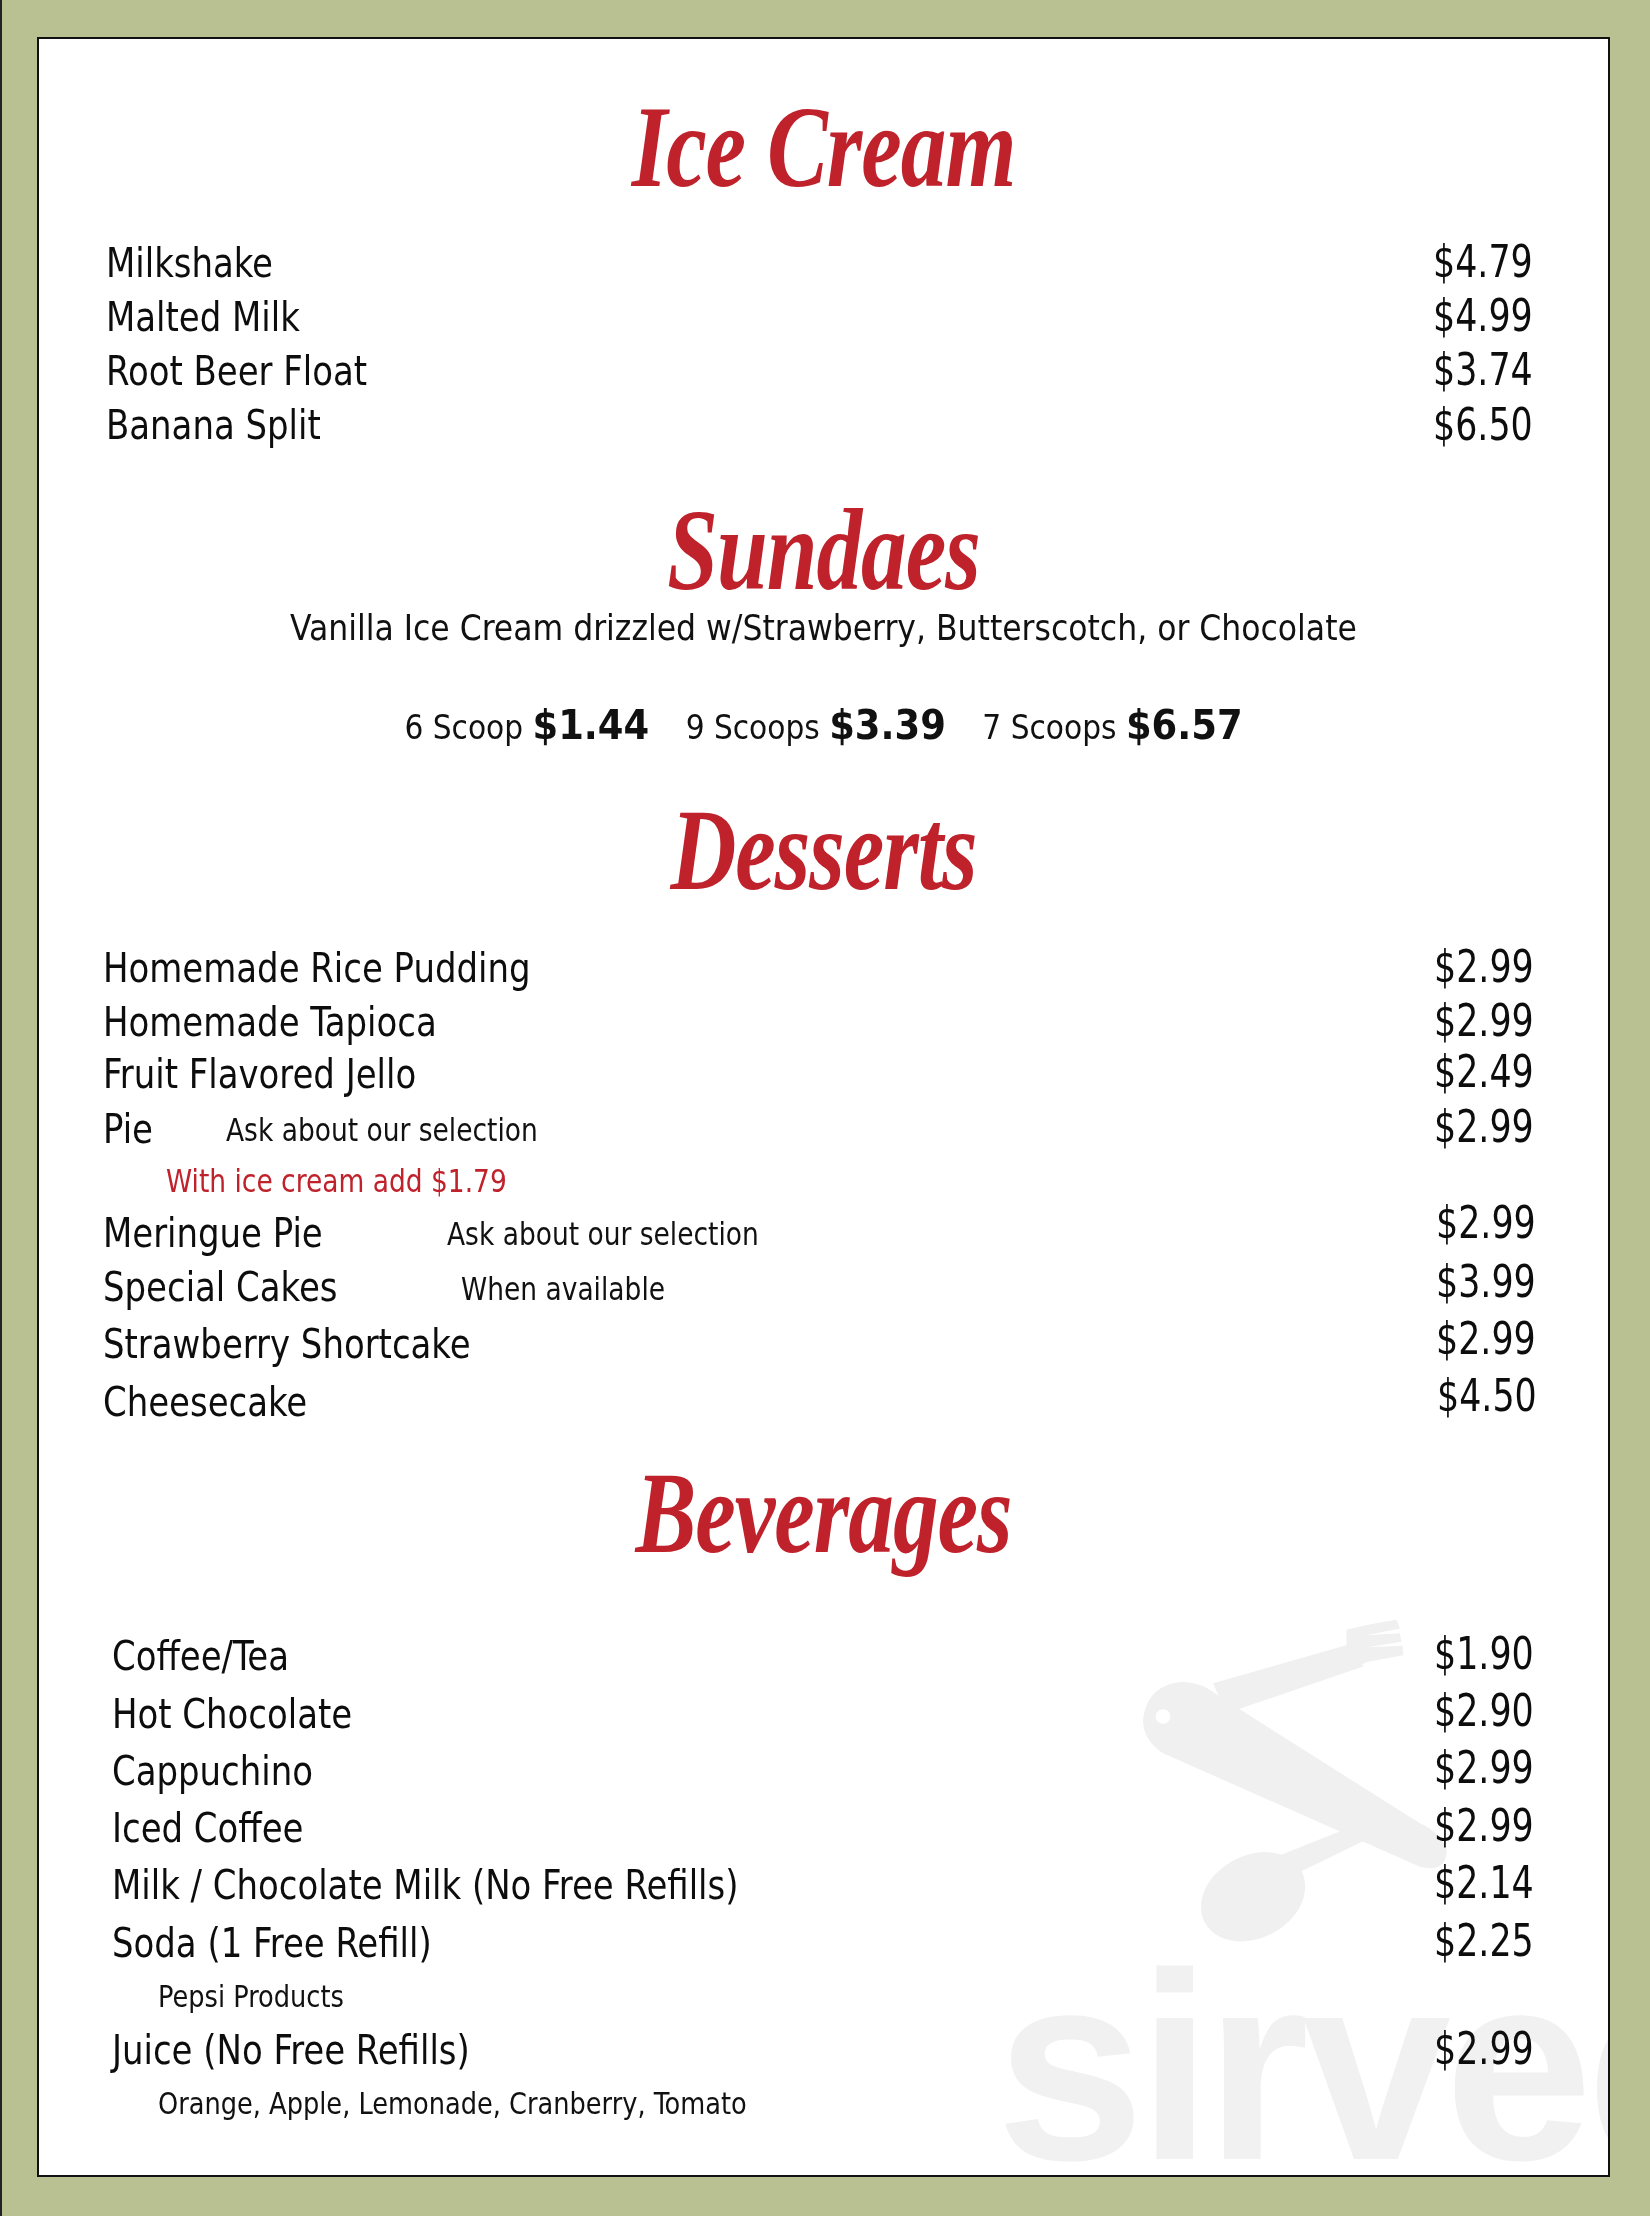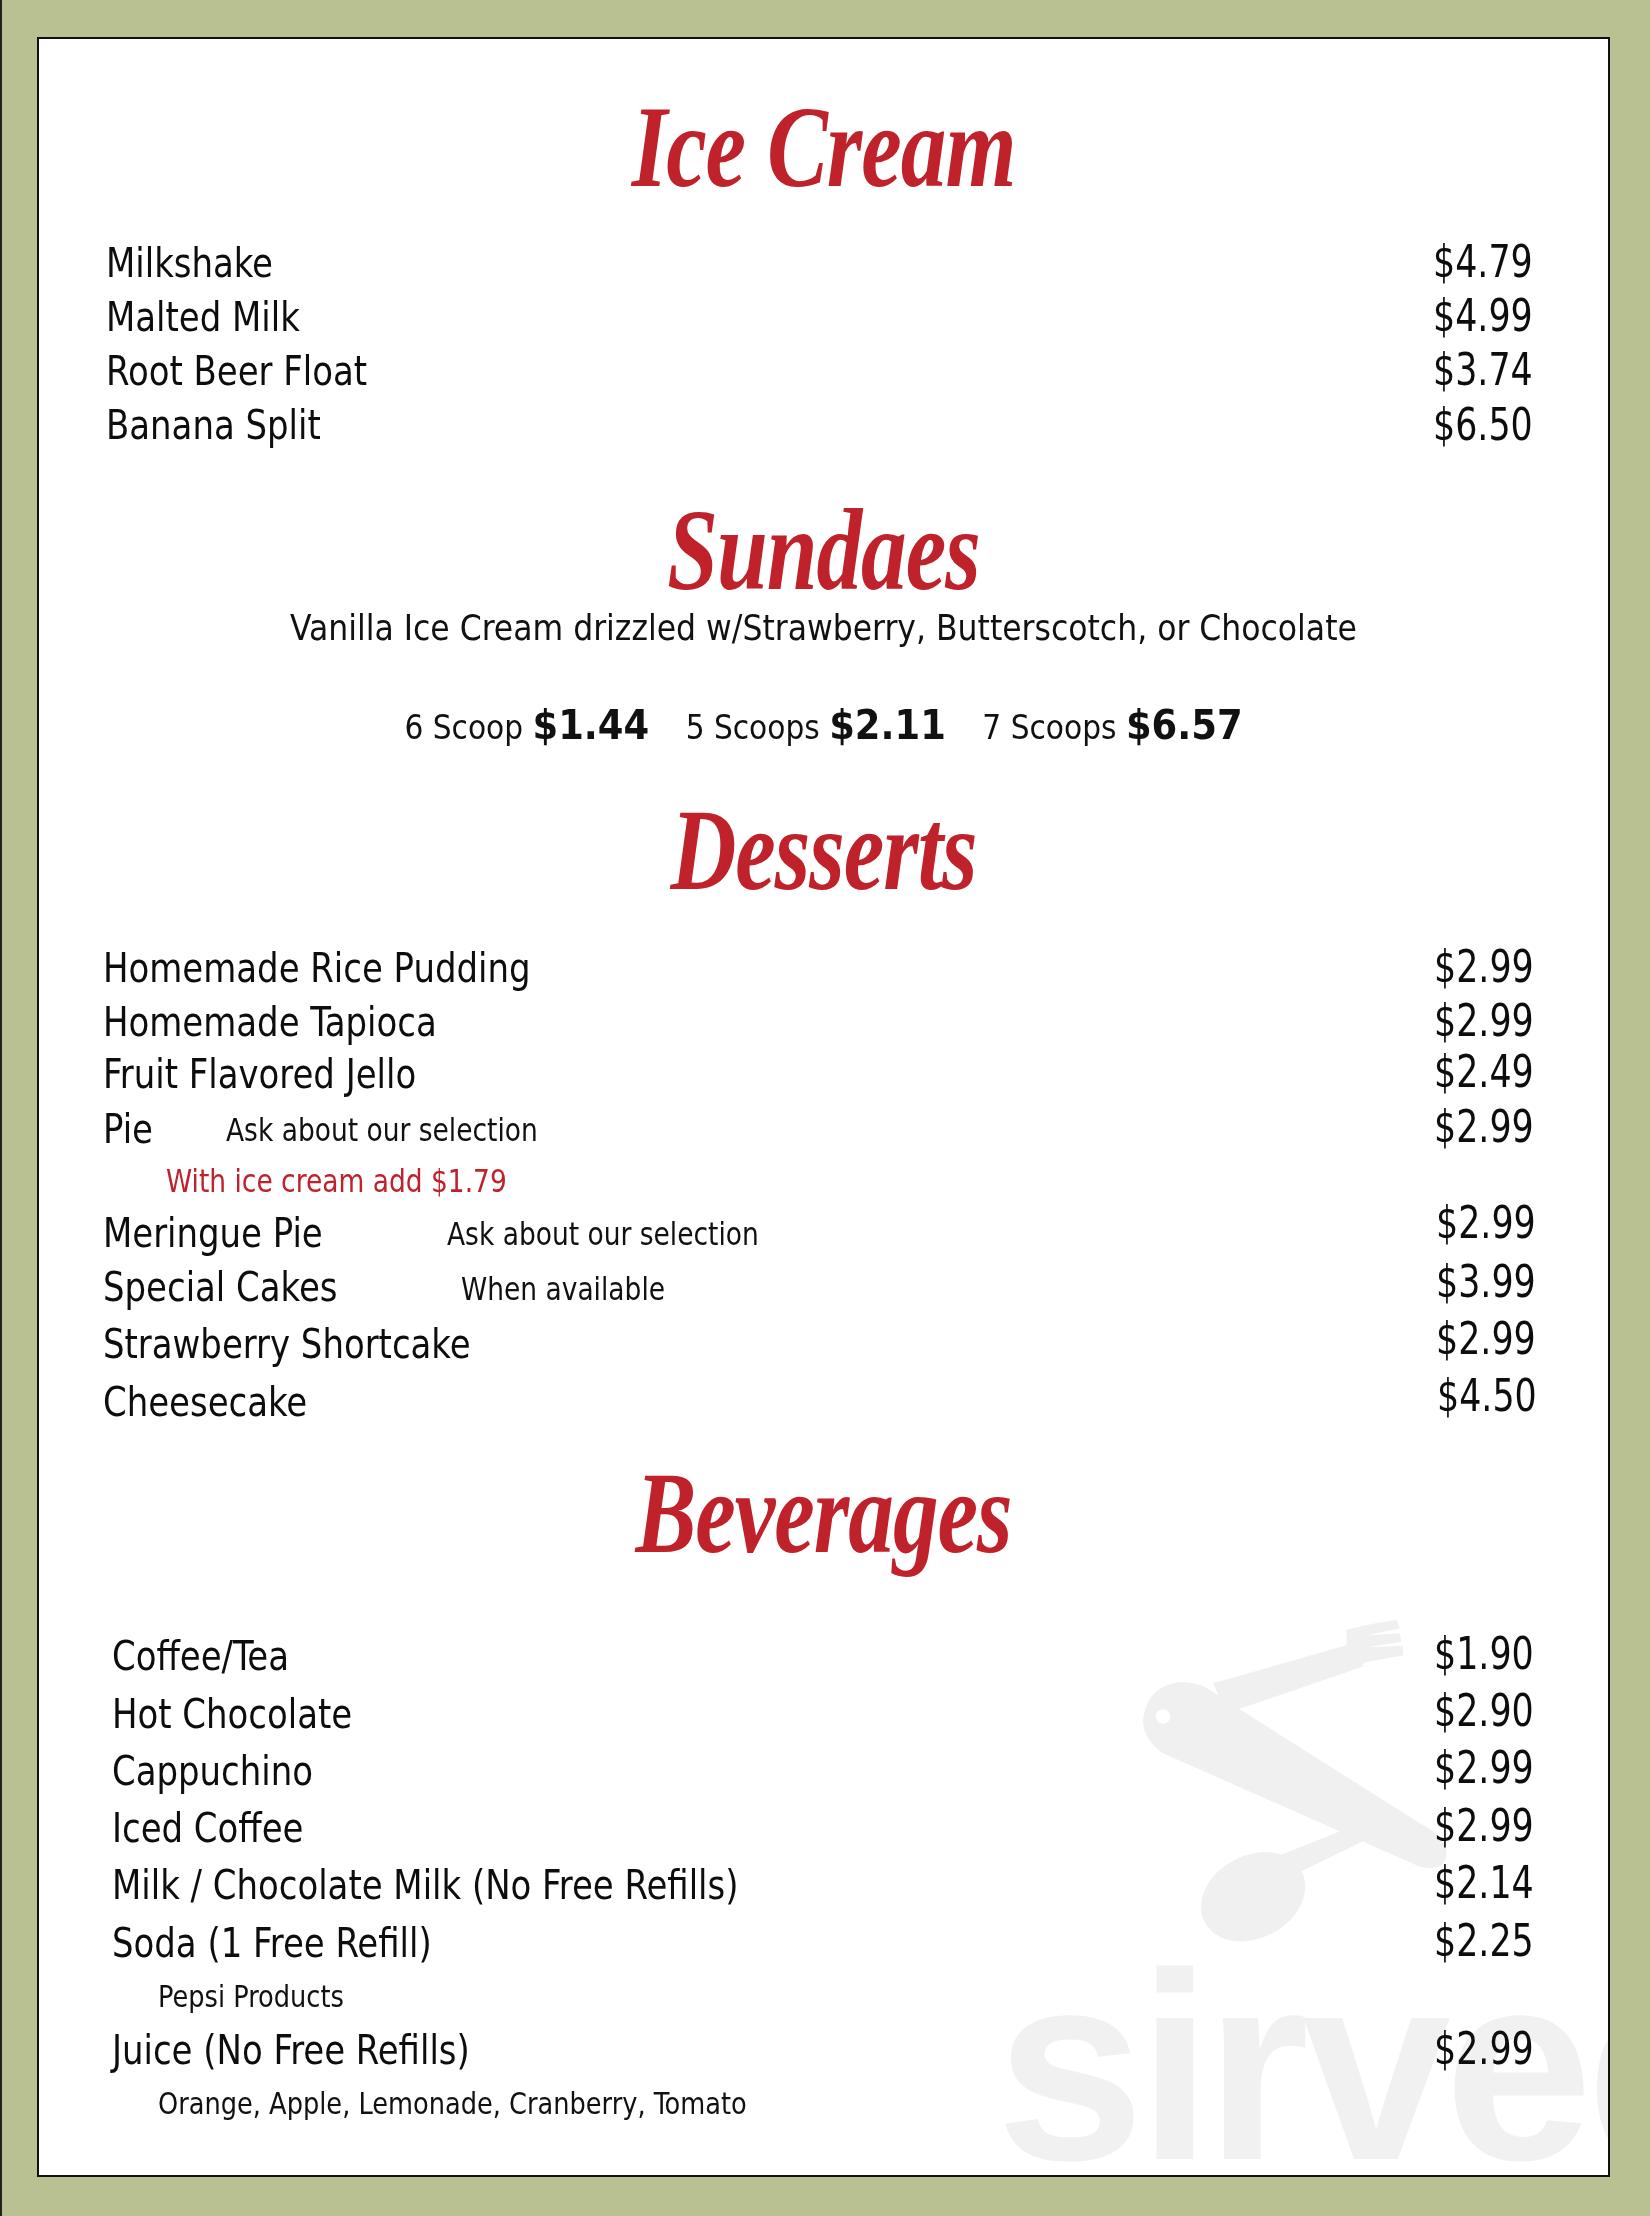--- a/index.html
+++ b/index.html
@@ -143,22 +143,22 @@
   <div class="price" style="left:1394px; top:309px;">$3.74</div>
 
   <div class="item" style="left:67px; top:366px;">Banana Split</div>
   <div class="price" style="left:1394px; top:364px;">$6.50</div>
 
   <div class="heading" style="top:444px; font-size:117px;">Sundaes</div>
   <div class="center-line sundae-desc" style="top:572px;">Vanilla Ice Cream drizzled w/Strawberry, Butterscotch, or Chocolate</div>
   <div class="center-line scoop-row" style="top:666px;">
     <span>6 Scoop</span>
     <span class="sp">$1.44</span><span class="gap"></span>
-    <span>5 Scoops</span>
-    <span class="sp">$2.11</span><span class="gap"></span>
+    <span>9 Scoops</span>
+    <span class="sp">$3.39</span><span class="gap"></span>
     <span>7 Scoops</span>
     <span class="sp">$6.57</span>
   </div>
 
   <div class="heading" style="top:744px; font-size:117px;">Desserts</div>
 
   <div class="item" style="left:64px; top:909px;">Homemade Rice Pudding</div>
   <div class="price" style="left:1395px; top:906px;">$2.99</div>
 
   <div class="item" style="left:64px; top:963px;">Homemade Tapioca</div>

